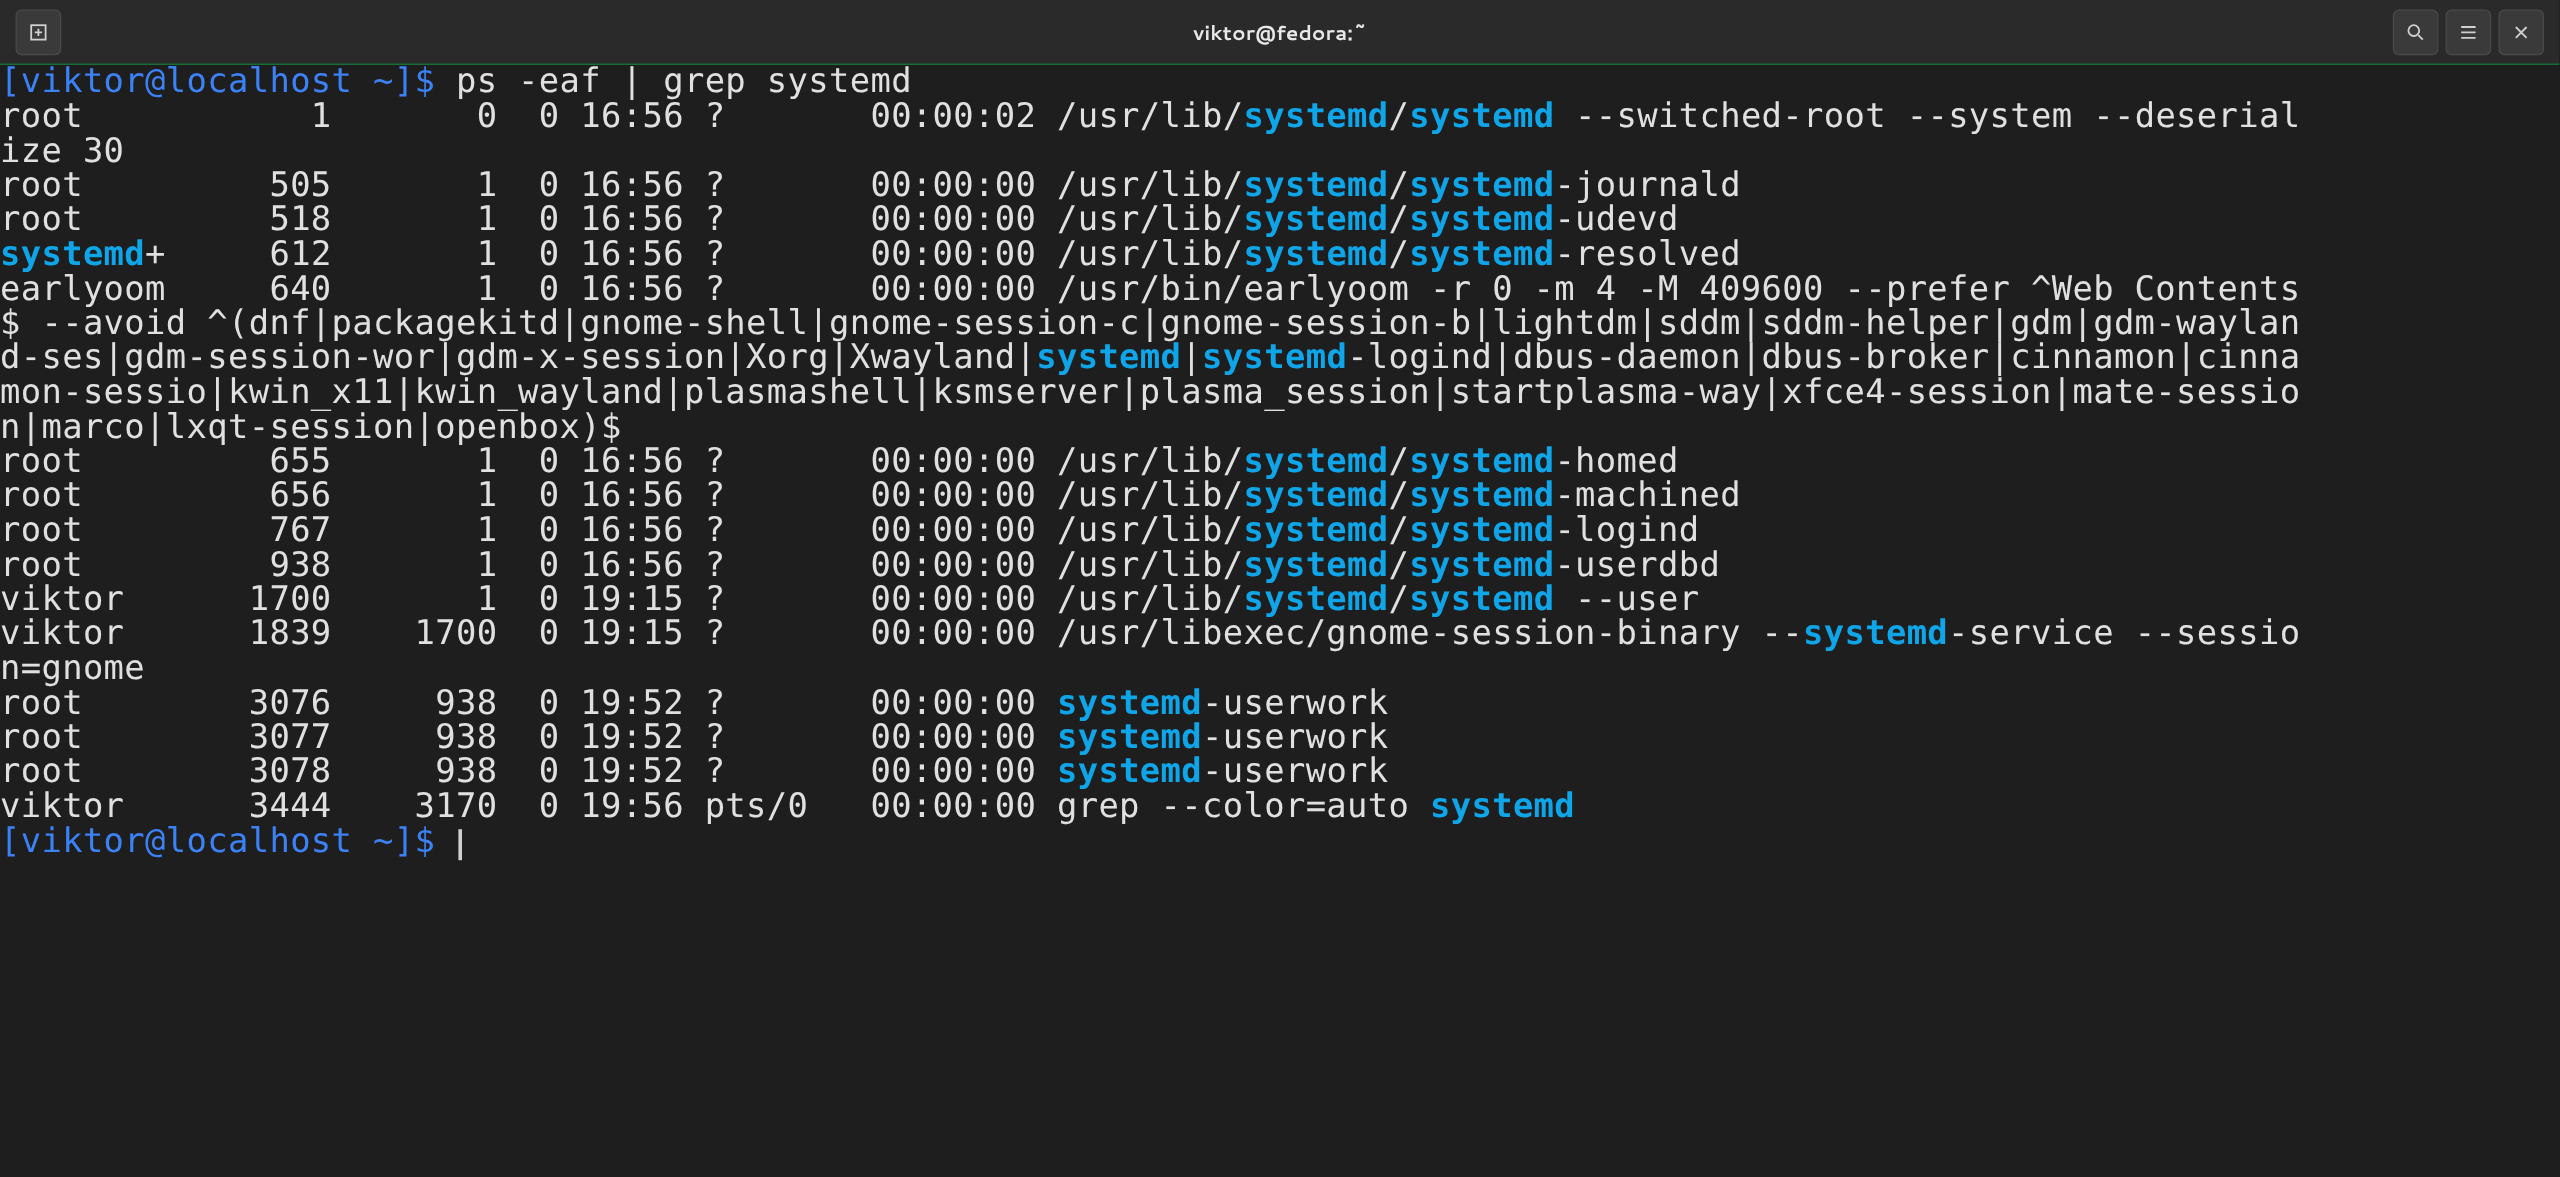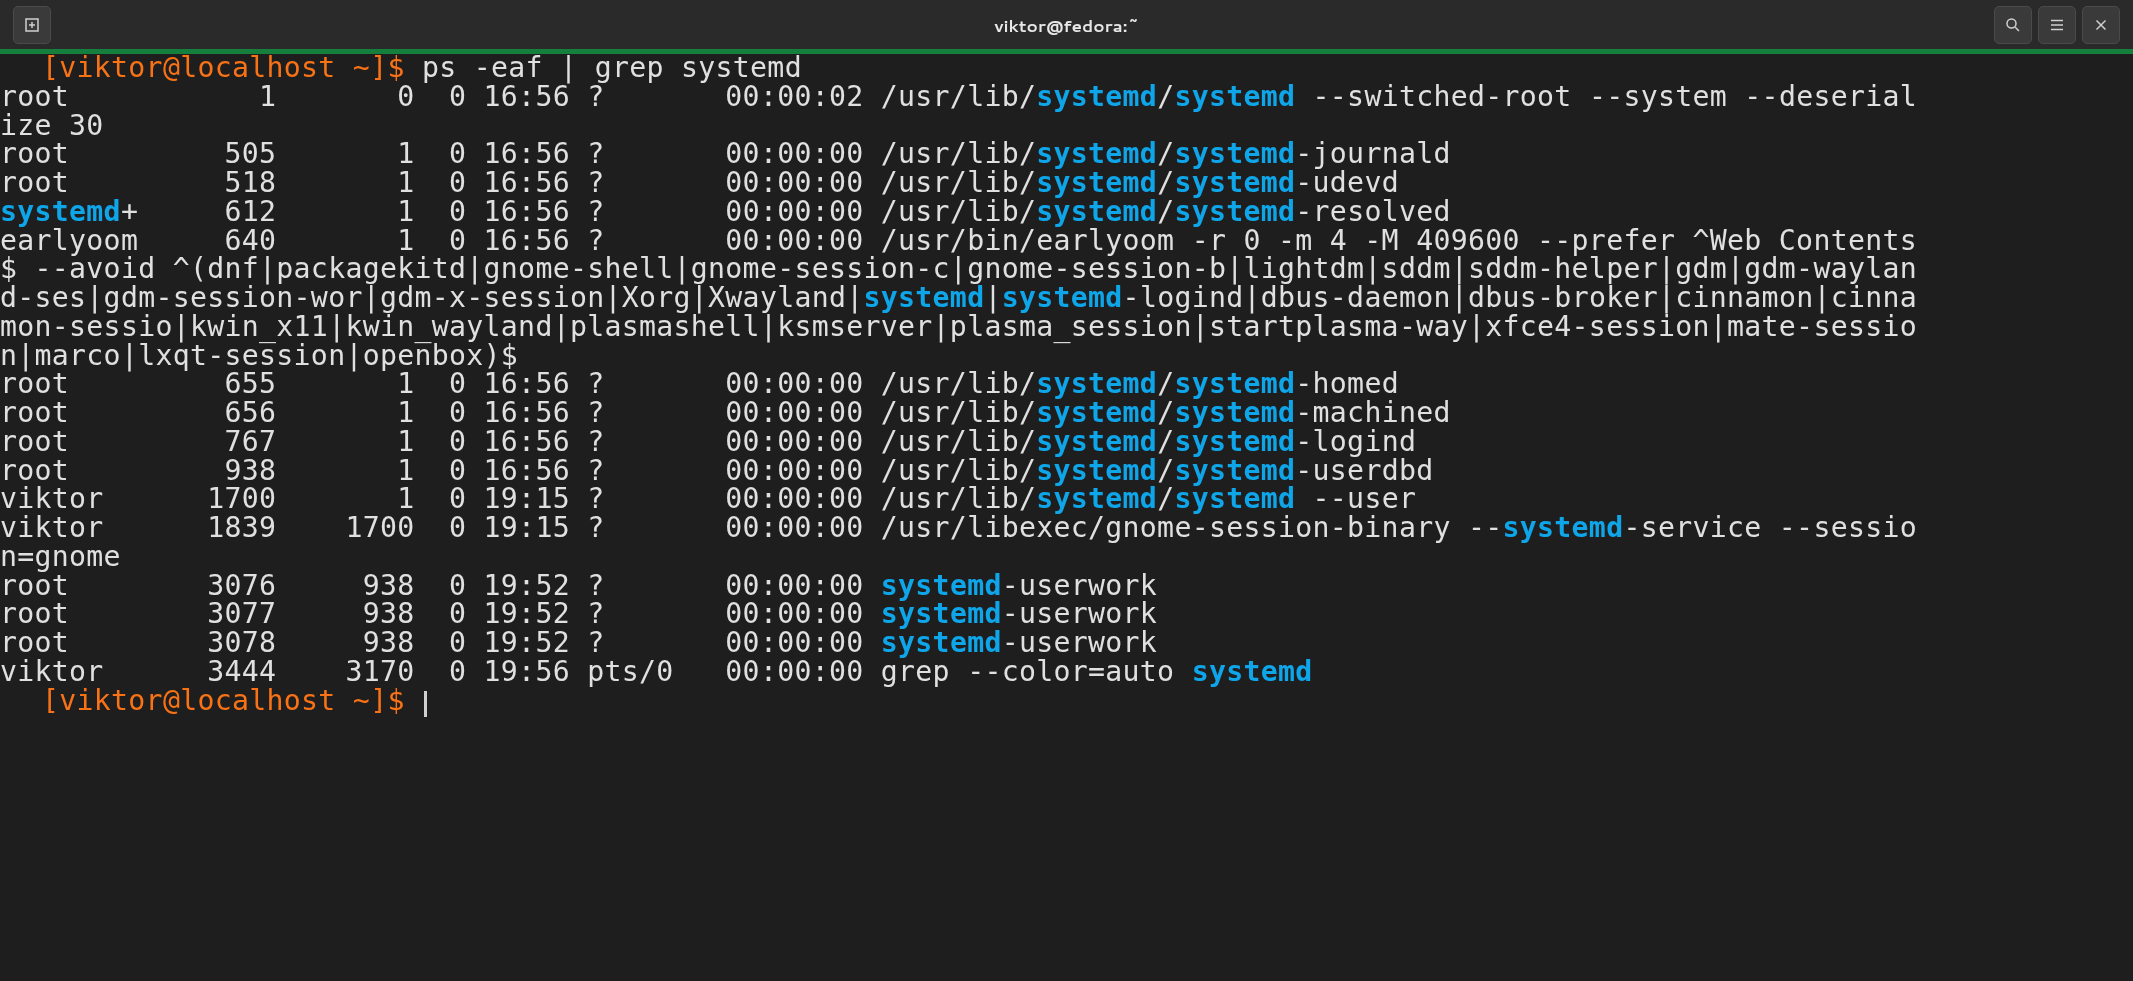--- a/index.html
+++ b/index.html
@@ -11,21 +11,21 @@
     height: 981px;
     overflow: hidden;
   }
   .titlebar {
     height: 54px;
     background: #2a2a2a;
     display: flex;
     align-items: center;
     justify-content: space-between;
     padding: 0 10px;
-    border-bottom: 5px solid #15803d;
+    border-bottom: 1px solid #15803d;
   }
   .titlebar-left {
     display: flex;
     align-items: center;
   }
   .titlebar-btn {
     width: 38px;
     height: 38px;
     background: #3a3a3a;
     border: 1px solid #4a4a4a;
@@ -53,21 +53,21 @@
   }
   .terminal {
     padding: 0;
     font-size: 28.2px;
     line-height: 28.75px;
     letter-spacing: 0.3px;
     white-space: pre;
     overflow: hidden;
   }
   .hl { color: #0ea5e9; font-weight: bold; }
-  .prompt { color: #f97316; padding-left: 42px; }
+  .prompt { color: #3b82f6; }
   .cursor {
     display: inline-block;
     width: 3px;
     height: 26px;
     background: #d0d0d0;
     vertical-align: text-bottom;
     margin-left: 2px;
   }
   .line { display:block; }
 </style>

